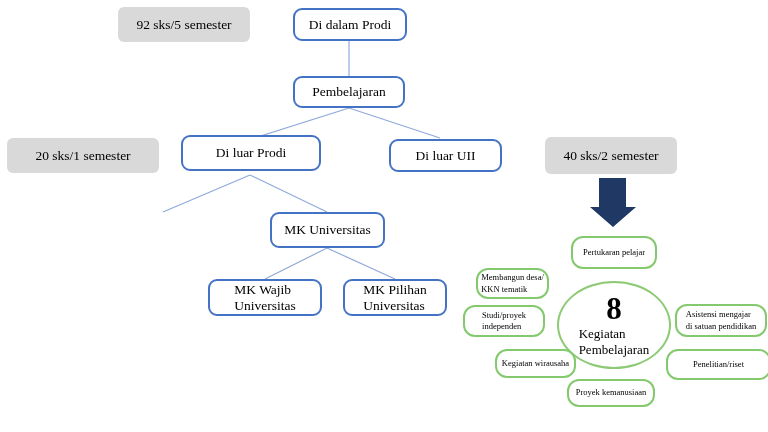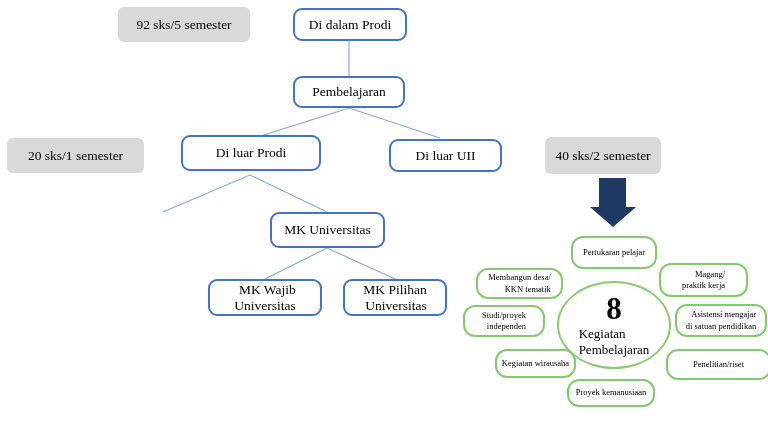--- a/index.html
+++ b/index.html
@@ -8,21 +8,21 @@
     width:768px;height:432px;
     background:#ffffff;
     font-family:"Liberation Serif","DejaVu Serif",serif;
     color:#000;
     overflow:hidden;
   }
   .lines-svg{position:absolute;left:0;top:0;z-index:0;}
   .box{
     position:absolute;
     display:flex;align-items:center;justify-content:center;
-    text-align:right;
+    text-align:left;
     box-sizing:border-box;
     white-space:pre-line;
   }
   .box-blue{
     background:#ffffff;
     border:2px solid #4472C4;
     border-radius:9px;
     font-size:13.5px;
     line-height:1.15;
     z-index:2;
@@ -76,22 +76,22 @@
       <line x1="349" y1="108" x2="251" y2="139"></line>
       <line x1="349" y1="108" x2="440" y2="138"></line>
       <line x1="250" y1="175" x2="163" y2="212"></line>
       <line x1="250" y1="175" x2="327" y2="212"></line>
       <line x1="327" y1="248" x2="265" y2="279"></line>
       <line x1="327" y1="248" x2="395" y2="279"></line>
     </g>
   </svg>
 
   <div class="box box-gray" style="left:118px;top:7px;width:132px;height:35px;">92 sks/5 semester</div>
-  <div class="box box-gray" style="left:7px;top:138px;width:137px;height:35px;">20 sks/1 semester</div>
-  <div class="box box-gray" style="left:545px;top:137px;width:116px;height:37px;">40 sks/2 semester</div>
+  <div class="box box-gray" style="left:7px;top:138px;width:152px;height:35px;">20 sks/1 semester</div>
+  <div class="box box-gray" style="left:545px;top:137px;width:132px;height:37px;">40 sks/2 semester</div>
 
   <div class="box box-blue" style="left:293px;top:8px;width:114px;height:33px;">Di dalam Prodi</div>
   <div class="box box-blue" style="left:293px;top:76px;width:112px;height:32px;">Pembelajaran</div>
   <div class="box box-blue" style="left:181px;top:135px;width:140px;height:36px;">Di luar Prodi</div>
   <div class="box box-blue" style="left:389px;top:139px;width:113px;height:33px;">Di luar UII</div>
   <div class="box box-blue" style="left:270px;top:212px;width:115px;height:36px;">MK Universitas</div>
   <div class="box box-blue" style="left:208px;top:279px;width:114px;height:37px;">MK Wajib
 Universitas</div>
   <div class="box box-blue" style="left:343px;top:279px;width:104px;height:37px;">MK Pilihan
 Universitas</div>
@@ -100,25 +100,23 @@
     <polygon points="599,178 626,178 626,207 636,207 613,227 590,207 599,207" fill="#1F3864"></polygon>
   </svg>
 
   <div class="cycle-ellipse">
     <div class="cycle-number">8</div>
     <div class="cycle-label">Kegiatan
 Pembelajaran</div>
   </div>
 
   <div class="box box-green" style="left:571px;top:236px;width:86px;height:33px;">Pertukaran pelajar</div>
-  <div class="box box-green" style="left:659px;top:263px;width:89px;height:34px;">Magang/
-praktik kerja</div>
   <div class="box box-green" style="left:675px;top:304px;width:92px;height:33px;">Asistensi mengajar
 di satuan pendidikan</div>
   <div class="box box-green" style="left:666px;top:349px;width:105px;height:31px;">Penelitian/riset</div>
   <div class="box box-green" style="left:567px;top:379px;width:88px;height:28px;">Proyek kemanusiaan</div>
   <div class="box box-green" style="left:495px;top:349px;width:81px;height:29px;">Kegiatan wirausaha</div>
   <div class="box box-green" style="left:463px;top:305px;width:82px;height:32px;">Studi/proyek
 independen</div>
-  <div class="box box-green" style="left:476px;top:268px;width:87px;height:31px;">Membangun desa/
+  <div class="box box-green" style="left:476px;top:268px;width:73px;height:31px;">Membangun desa/
 KKN tematik</div>
 
 </div>
 
 </body></html>

